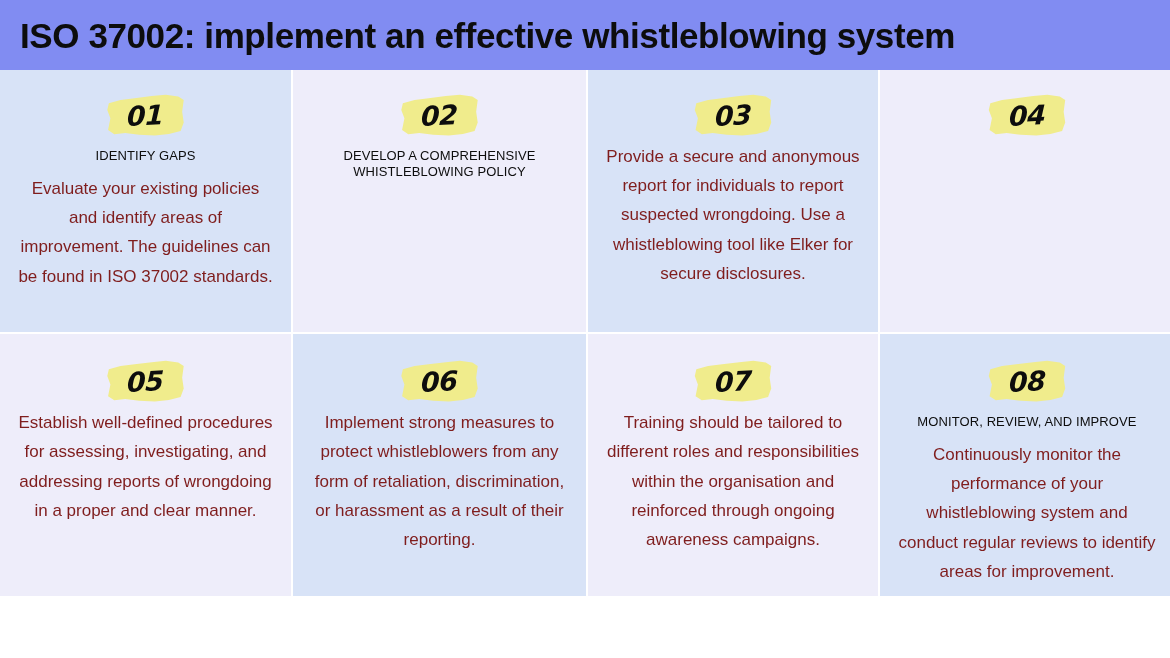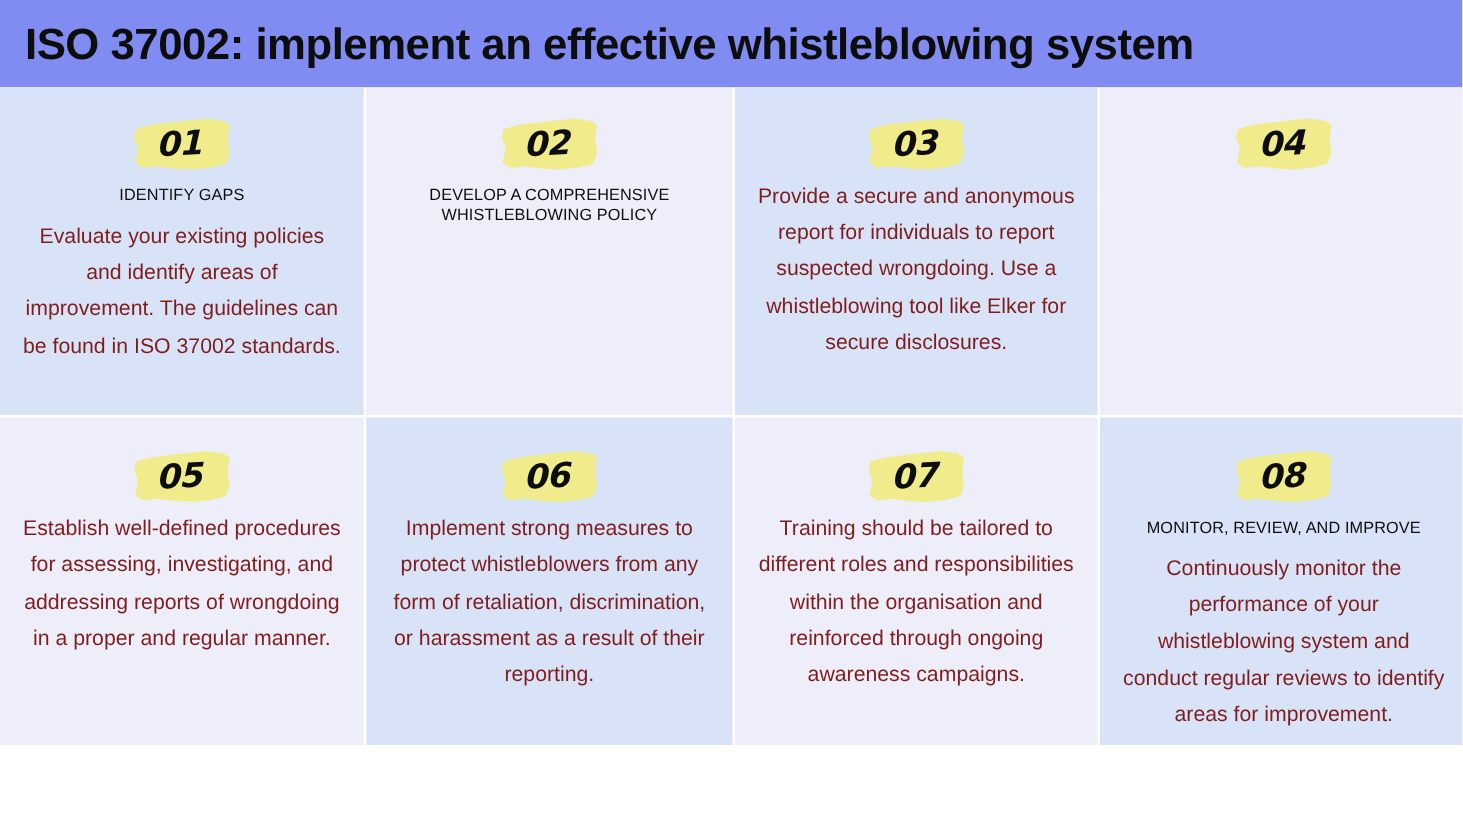--- a/index.html
+++ b/index.html
@@ -167,21 +167,21 @@
         <div class="badge-mark"></div>
         <div class="badge-number">04</div>
       </div>
     </div>
 
     <div class="card tone-lilac row2">
       <div class="badge">
         <div class="badge-mark"></div>
         <div class="badge-number">05</div>
       </div>
-      <div class="card-body">Establish well-defined procedures for assessing, investigating, and addressing reports of wrongdoing in a proper and regular manner.</div>
+      <div class="card-body">Establish well-defined procedures for assessing, investigating, and addressing reports of wrongdoing in a proper and clear manner.</div>
     </div>
 
     <div class="card tone-blue row2">
       <div class="badge">
         <div class="badge-mark"></div>
         <div class="badge-number">06</div>
       </div>
       <div class="card-body">Implement strong measures to protect whistleblowers from any form of retaliation, discrimination, or harassment as a result of their reporting.</div>
     </div>
 

